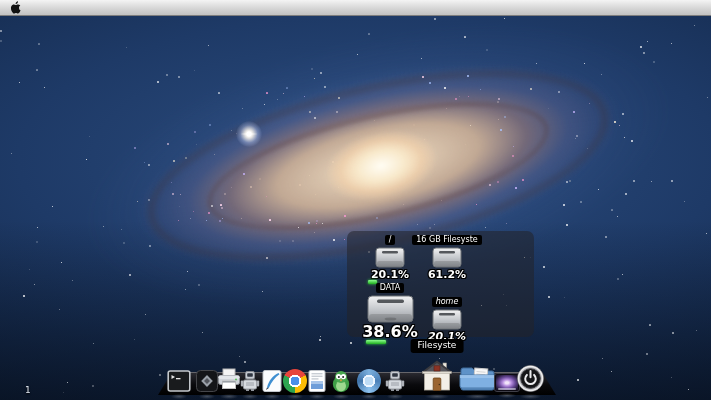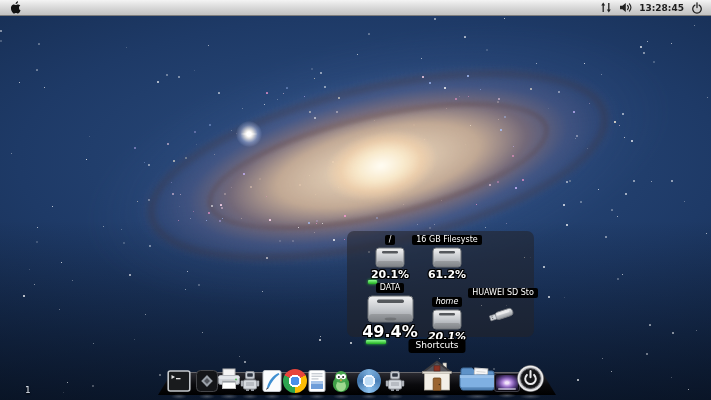--- a/index.html
+++ b/index.html
@@ -359,44 +359,20 @@
 
 <div class="menubar">
   <div class="mb-left">
     <span class="mb-icon">
       <svg width="11" height="13" viewBox="0 0 17 20">
           <path fill="#111" d="M13.9 10.6c0-2.3 1.9-3.4 2-3.5-1.1-1.6-2.8-1.8-3.4-1.8-1.4-.15-2.8.85-3.5.85-.7 0-1.8-.83-3-.8-1.55.02-3 .9-3.8 2.3-1.6 2.8-.4 7 1.2 9.3.77 1.1 1.7 2.4 2.9 2.35 1.17-.05 1.6-.76 3-.76s1.8.76 3 .73c1.25-.02 2.04-1.13 2.8-2.26.9-1.3 1.26-2.56 1.28-2.63-.03-.01-2.45-.94-2.48-3.73z"></path>
           <path fill="#111" d="M11.4 3.4c.64-.78 1.07-1.86.95-2.94-.92.04-2.03.61-2.69 1.39-.59.69-1.1 1.79-.97 2.85 1.03.08 2.07-.52 2.71-1.3z"></path>
         </svg>
     </span>
   </div>
-  <div class="mb-right">
-    <span class="mb-icon">
-      <svg width="12" height="11" viewBox="0 0 12 11">
-        <line x1="3.2" y1="3" x2="3.2" y2="10" stroke="#222" stroke-width="1.3"></line>
-        <polygon points="3.2,0.4 1.2,3.4 5.2,3.4" fill="#222"></polygon>
-        <line x1="8.8" y1="1" x2="8.8" y2="8" stroke="#222" stroke-width="1.3"></line>
-        <polygon points="8.8,10.6 6.8,7.6 10.8,7.6" fill="#222"></polygon>
-      </svg>
-    </span>
-    <span class="mb-icon">
-      <svg width="13" height="11" viewBox="0 0 13 11">
-        <path d="M1 3.8 h2.4 L6.8 1.1 v8.8 L3.4 7.3 H1 z" fill="#222"></path>
-        <path d="M8.5 3.3 a3.3 3.3 0 0 1 0 4.4" stroke="#222" stroke-width="1.1" fill="none" stroke-linecap="round"></path>
-        <path d="M10.4 1.9 a5.6 5.6 0 0 1 0 7.2" stroke="#222" stroke-width="1.1" fill="none" stroke-linecap="round"></path>
-      </svg>
-    </span>
-    <span class="mb-clock">13:28:45</span>
-    <span class="mb-icon">
-      <svg width="12" height="12" viewBox="0 0 12 12">
-        <path d="M3.9 3.1 a4.3 4.3 0 1 0 4.2 0" fill="none" stroke="#222" stroke-width="1.3" stroke-linecap="round"></path>
-        <line x1="6" y1="0.8" x2="6" y2="5.6" stroke="#222" stroke-width="1.3" stroke-linecap="round"></line>
-      </svg>
-    </span>
-  </div>
 </div>
 
 <div class="drives-panel">
 
   <div class="cell" style="left:18px; top:4px; width:50px;">
     <div class="dlabel">/</div>
     <div class="dicon">
       <svg width="30" height="21" viewBox="0 0 30 21">
           <rect x="1" y="1" width="28" height="19" rx="3" fill="url(#gdrv)" stroke="#6f7377"></rect>
           <rect x="7" y="4" width="16" height="2.6" rx="1.3" fill="#55585c"></rect>
@@ -423,55 +399,41 @@
   <div class="cell" style="left:14px; top:52px; width:58px;">
     <div class="dlabel">DATA</div>
     <div class="dicon">
       <svg width="47" height="28" viewBox="0 0 47 28">
           <rect x="1" y="1" width="45" height="26" rx="4" fill="url(#gdrv)" stroke="#6f7377"></rect>
           <rect x="10" y="4.5" width="27" height="3.4" rx="1.7" fill="#55585c"></rect>
           <rect x="2" y="19" width="43" height="7.5" rx="3" fill="rgba(0,0,0,.14)"></rect>
           <ellipse cx="23.5" cy="24" rx="6" ry="1.6" fill="rgba(0,0,0,.18)"></ellipse>
         </svg>
     </div>
-    <div class="dpct big">49.4%</div>
+    <div class="dpct big">38.6%</div>
     <div class="greenbar" style="left:5px; bottom:-4px; width:20px;"></div>
   </div>
 
   <div class="cell" style="left:74px; top:66px; width:52px;font-style:italic;">
     <div class="dlabel">home</div>
     <div class="dicon">
       <svg width="30" height="21" viewBox="0 0 30 21">
           <rect x="1" y="1" width="28" height="19" rx="3" fill="url(#gdrv)" stroke="#6f7377"></rect>
           <rect x="7" y="4" width="16" height="2.6" rx="1.3" fill="#55585c"></rect>
           <rect x="2" y="14" width="26" height="5.5" rx="2" fill="rgba(0,0,0,.14)"></rect>
         </svg>
     </div>
     <div class="dpct">20.1%</div>
     <div class="greenbar" style="left:2px; bottom:-2px; width:8px;"></div>
   </div>
 
-  <div class="cell" style="left:128px; top:57px; width:56px;">
-    <div class="dlabel">HUAWEI SD Sto</div>
-    <div class="dicon" style="margin-top:5px;">
-      <svg width="34" height="22" viewBox="0 0 34 22">
-        <g transform="rotate(-18 17 11)">
-          <rect x="9" y="7.5" width="18" height="7.5" rx="3.5" fill="url(#gdrv)" stroke="#7a7e83" stroke-width=".8"></rect>
-          <rect x="3.5" y="8.8" width="6" height="5" fill="#d4d8dd" stroke="#8a8e93" stroke-width=".7"></rect>
-          <rect x="5" y="9.8" width="1.4" height="1" fill="#6b6f74"></rect>
-            <rect x="5" y="11.6" width="1.4" height="1" fill="#6b6f74"></rect>
-          <rect x="11" y="9" width="13" height="2" rx="1" fill="rgba(255,255,255,.55)"></rect>
-        </g>
-      </svg>
-    </div>
-  </div>
 </div>
 
 <div class="dock-shelf"></div>
-<div class="tooltip">Shortcuts</div>
+<div class="tooltip">Filesyste</div>
 
 <div class="dock-icon" style="left:167px; bottom:7px;">
   <svg width="24" height="24" viewBox="0 0 24 24">
       <rect x="1.2" y="2" width="21.6" height="20" rx="2" fill="#191b1d" stroke="#c3c7cb" stroke-width="1.6"></rect>
       <polygon points="4.5,6 8,8 4.5,10" fill="#e6e6e6"></polygon>
       <rect x="9" y="9" width="4.5" height="1.3" fill="#e6e6e6"></rect>
     </svg>
 </div>
 <div class="dock-icon" style="left:195px; bottom:7px;">
   <svg width="24" height="24" viewBox="0 0 24 24">

